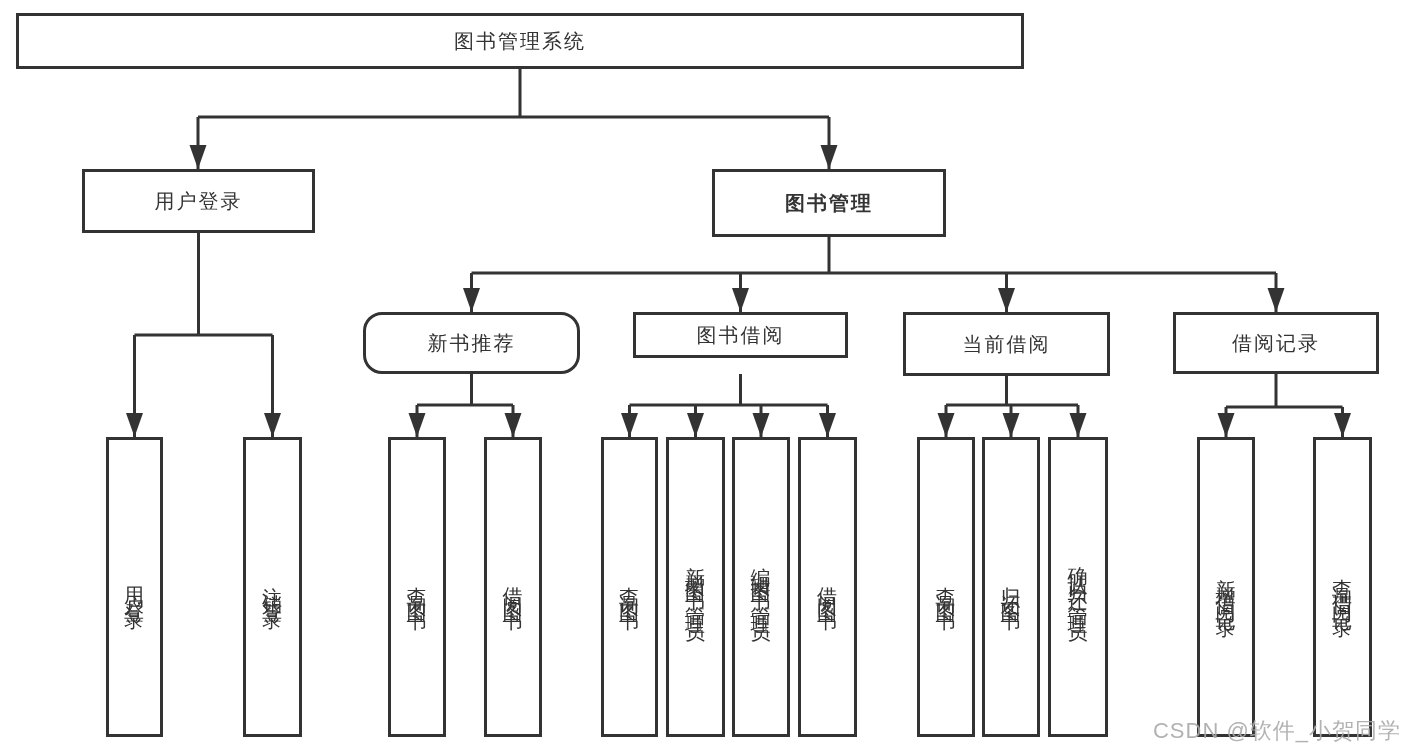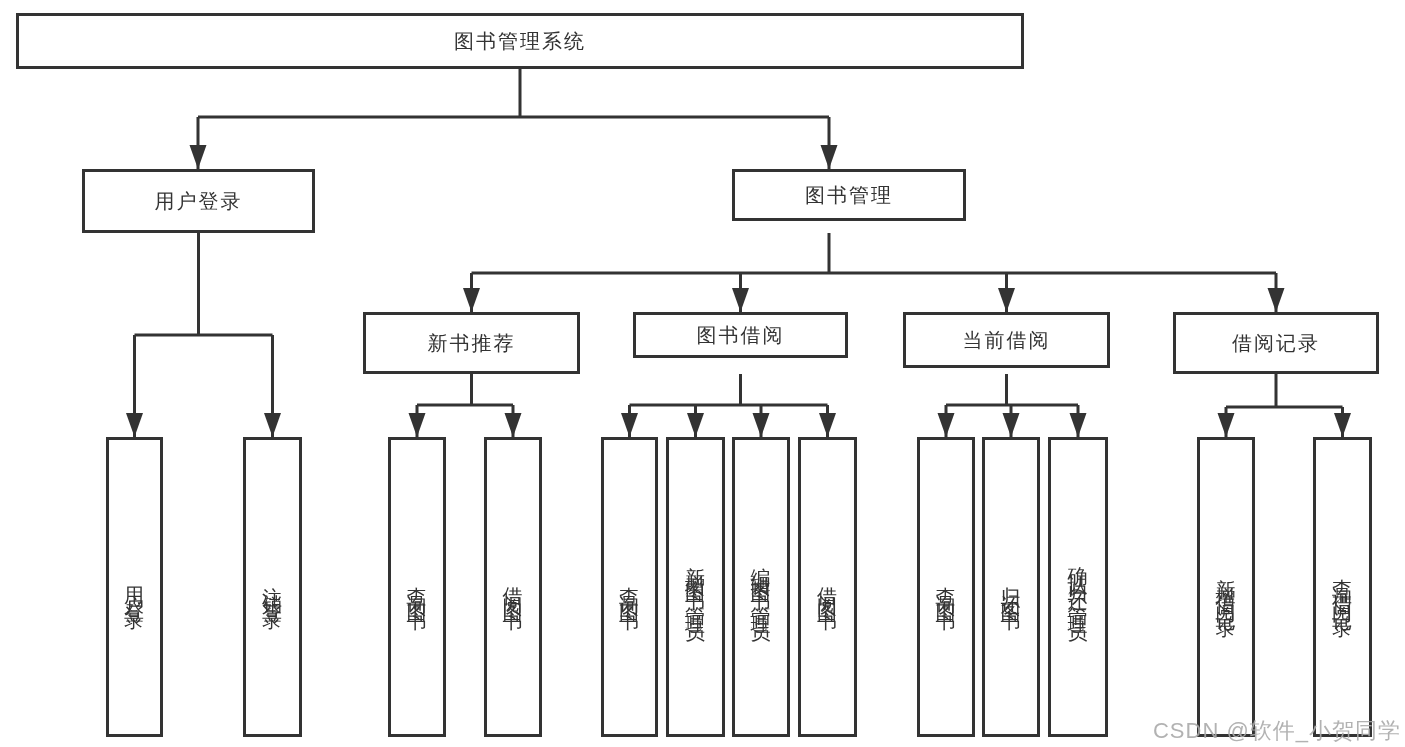--- a/index.html
+++ b/index.html
@@ -31,25 +31,25 @@
     writing-mode:vertical-rl;
     text-orientation:upright;
     font-size:20px;
     letter-spacing:8px;
     line-height:1;
   }
   
   #b-root{left:16px;top:13px;width:1008px;height:56px;}
   
   #b-l2-1{left:82px;top:169px;width:233px;height:64px;}
-  #b-l2-2{left:732px;top:169px;width:234px;height:52px;}
+  #b-l2-2{left:712px;top:169px;width:234px;height:68px;font-weight:bold;}
   
-  #b-l3-1{left:363px;top:312px;width:217px;height:62px;}
+  #b-l3-1{left:363px;top:312px;width:217px;height:62px;border-radius:19px;}
   #b-l3-2{left:633px;top:312px;width:215px;height:46px;}
-  #b-l3-3{left:903px;top:312px;width:207px;height:56px;}
+  #b-l3-3{left:903px;top:312px;width:207px;height:64px;}
   #b-l3-4{left:1173px;top:312px;width:206px;height:62px;}
   
   .leaf{top:437px;height:300px;}
   #b-lf-1{left:106px;width:57px;}
   #b-lf-2{left:243px;width:59px;}
   #b-lf-3{left:388px;width:58px;}
   #b-lf-4{left:484px;width:58px;}
   #b-lf-5{left:601px;width:57px;}
   #b-lf-6{left:666px;width:59px;}
   #b-lf-7{left:732px;width:58px;}

